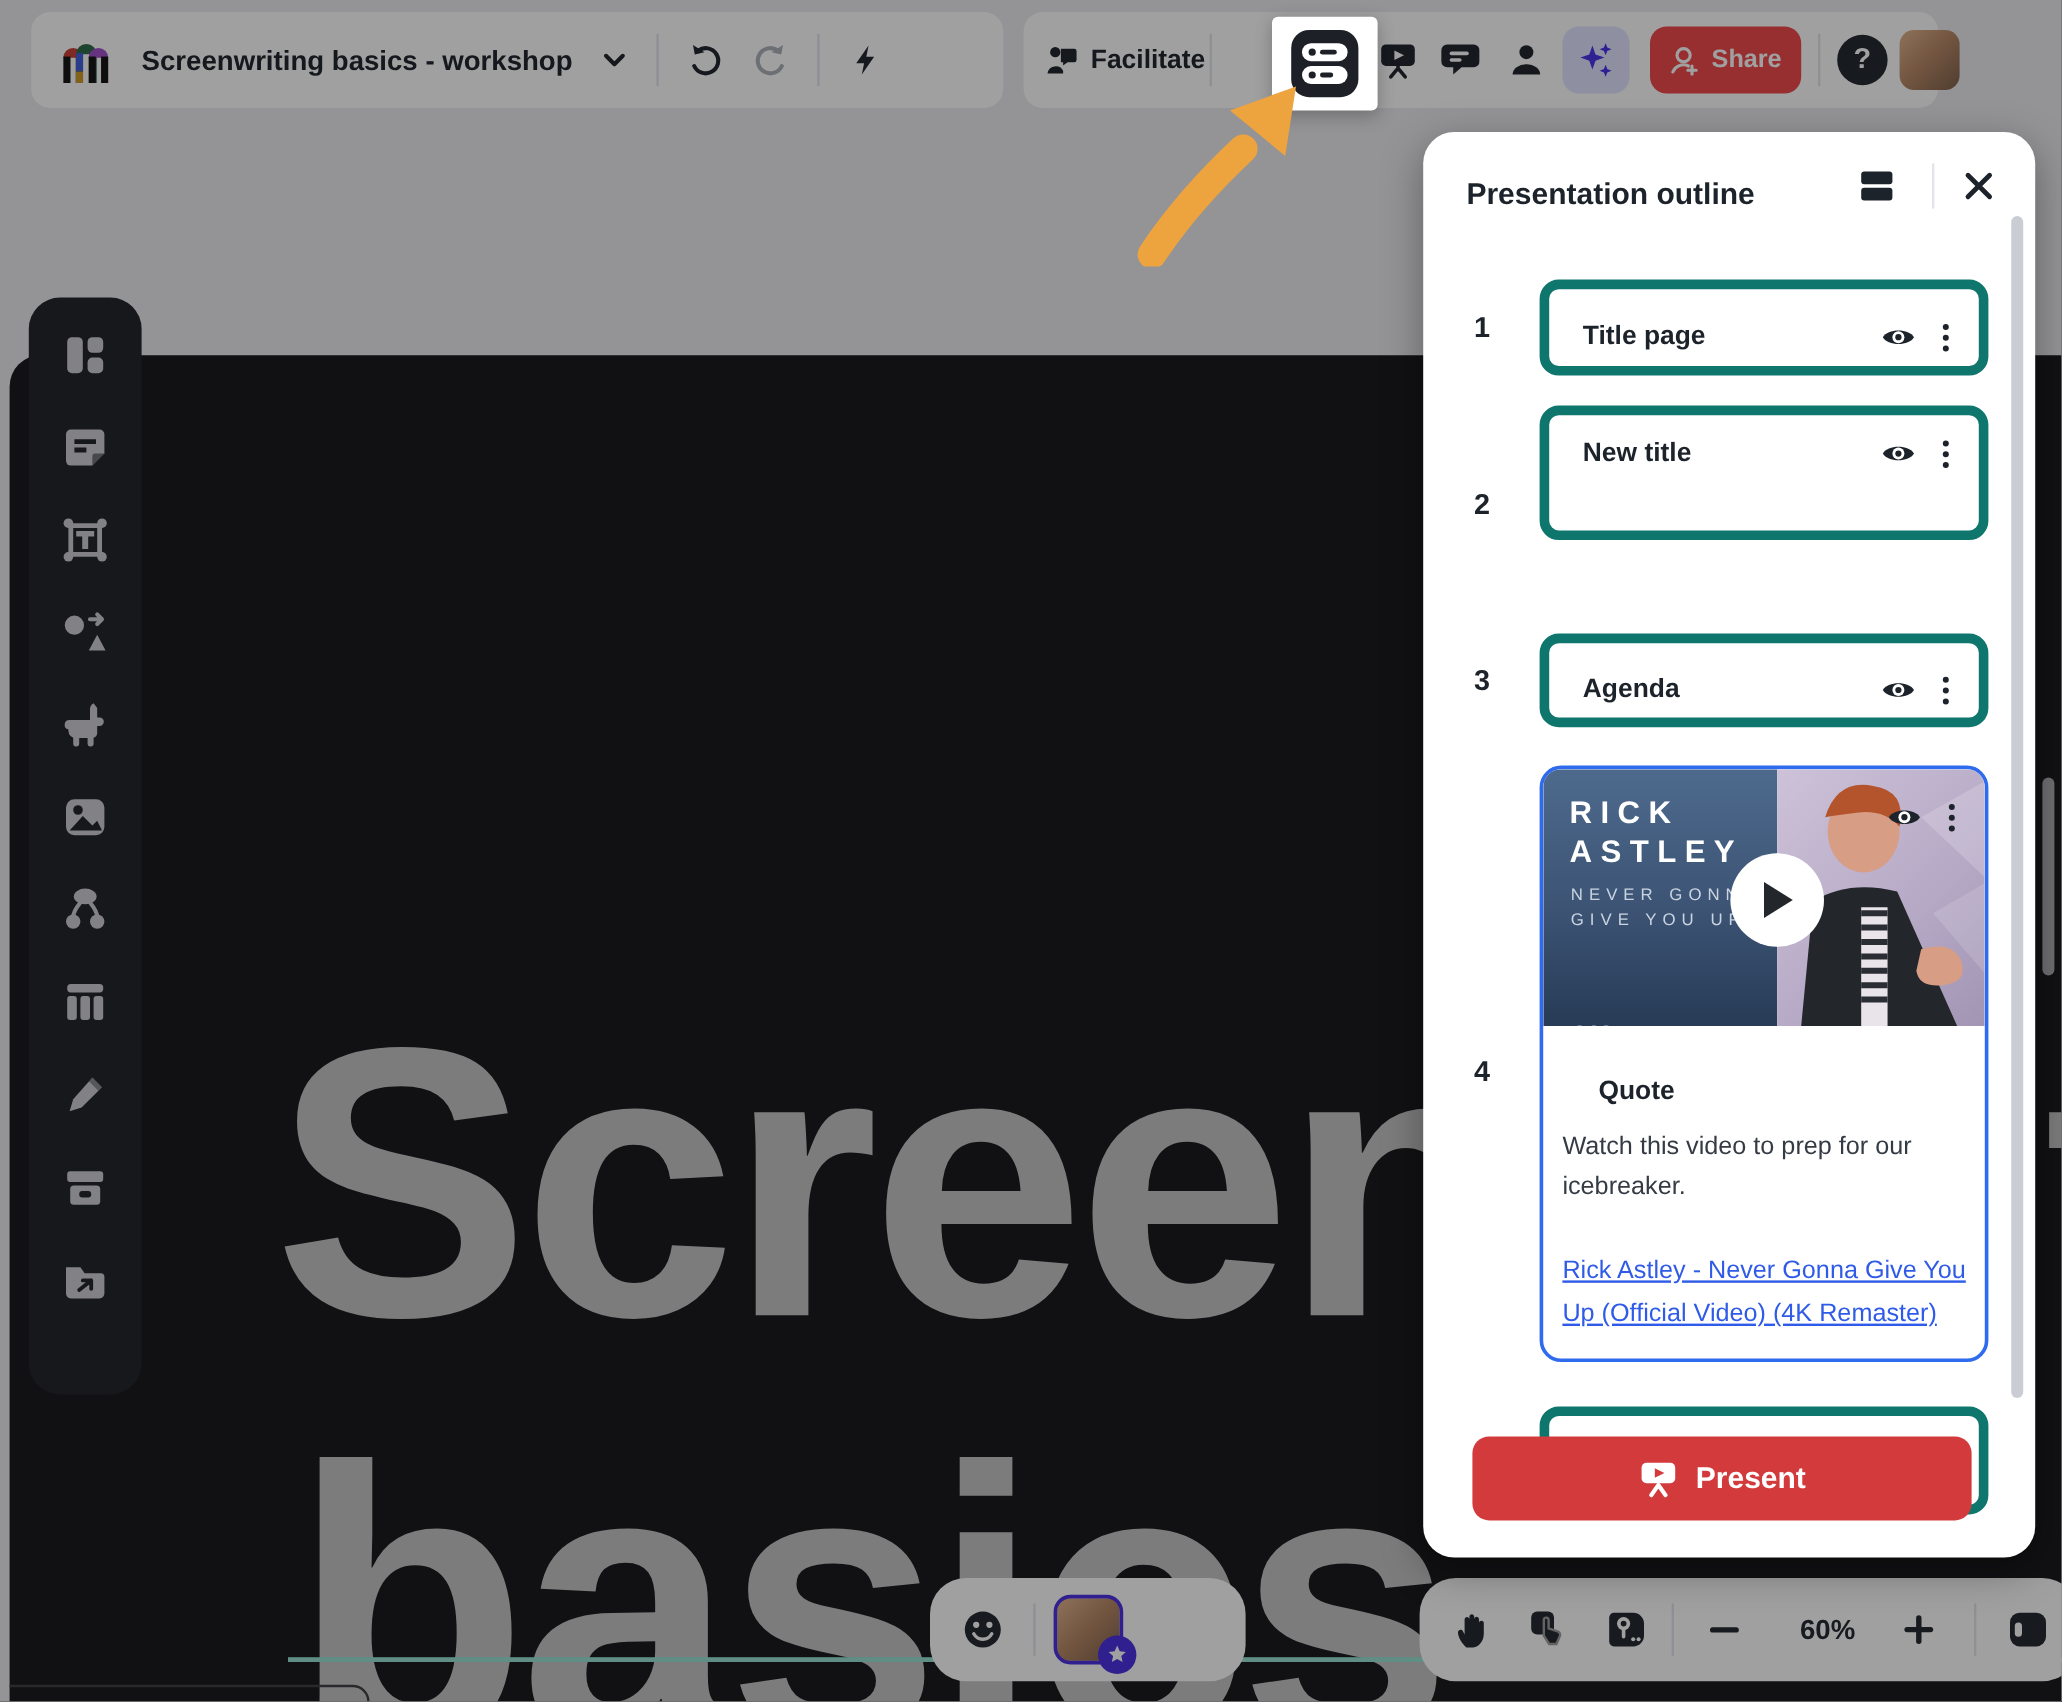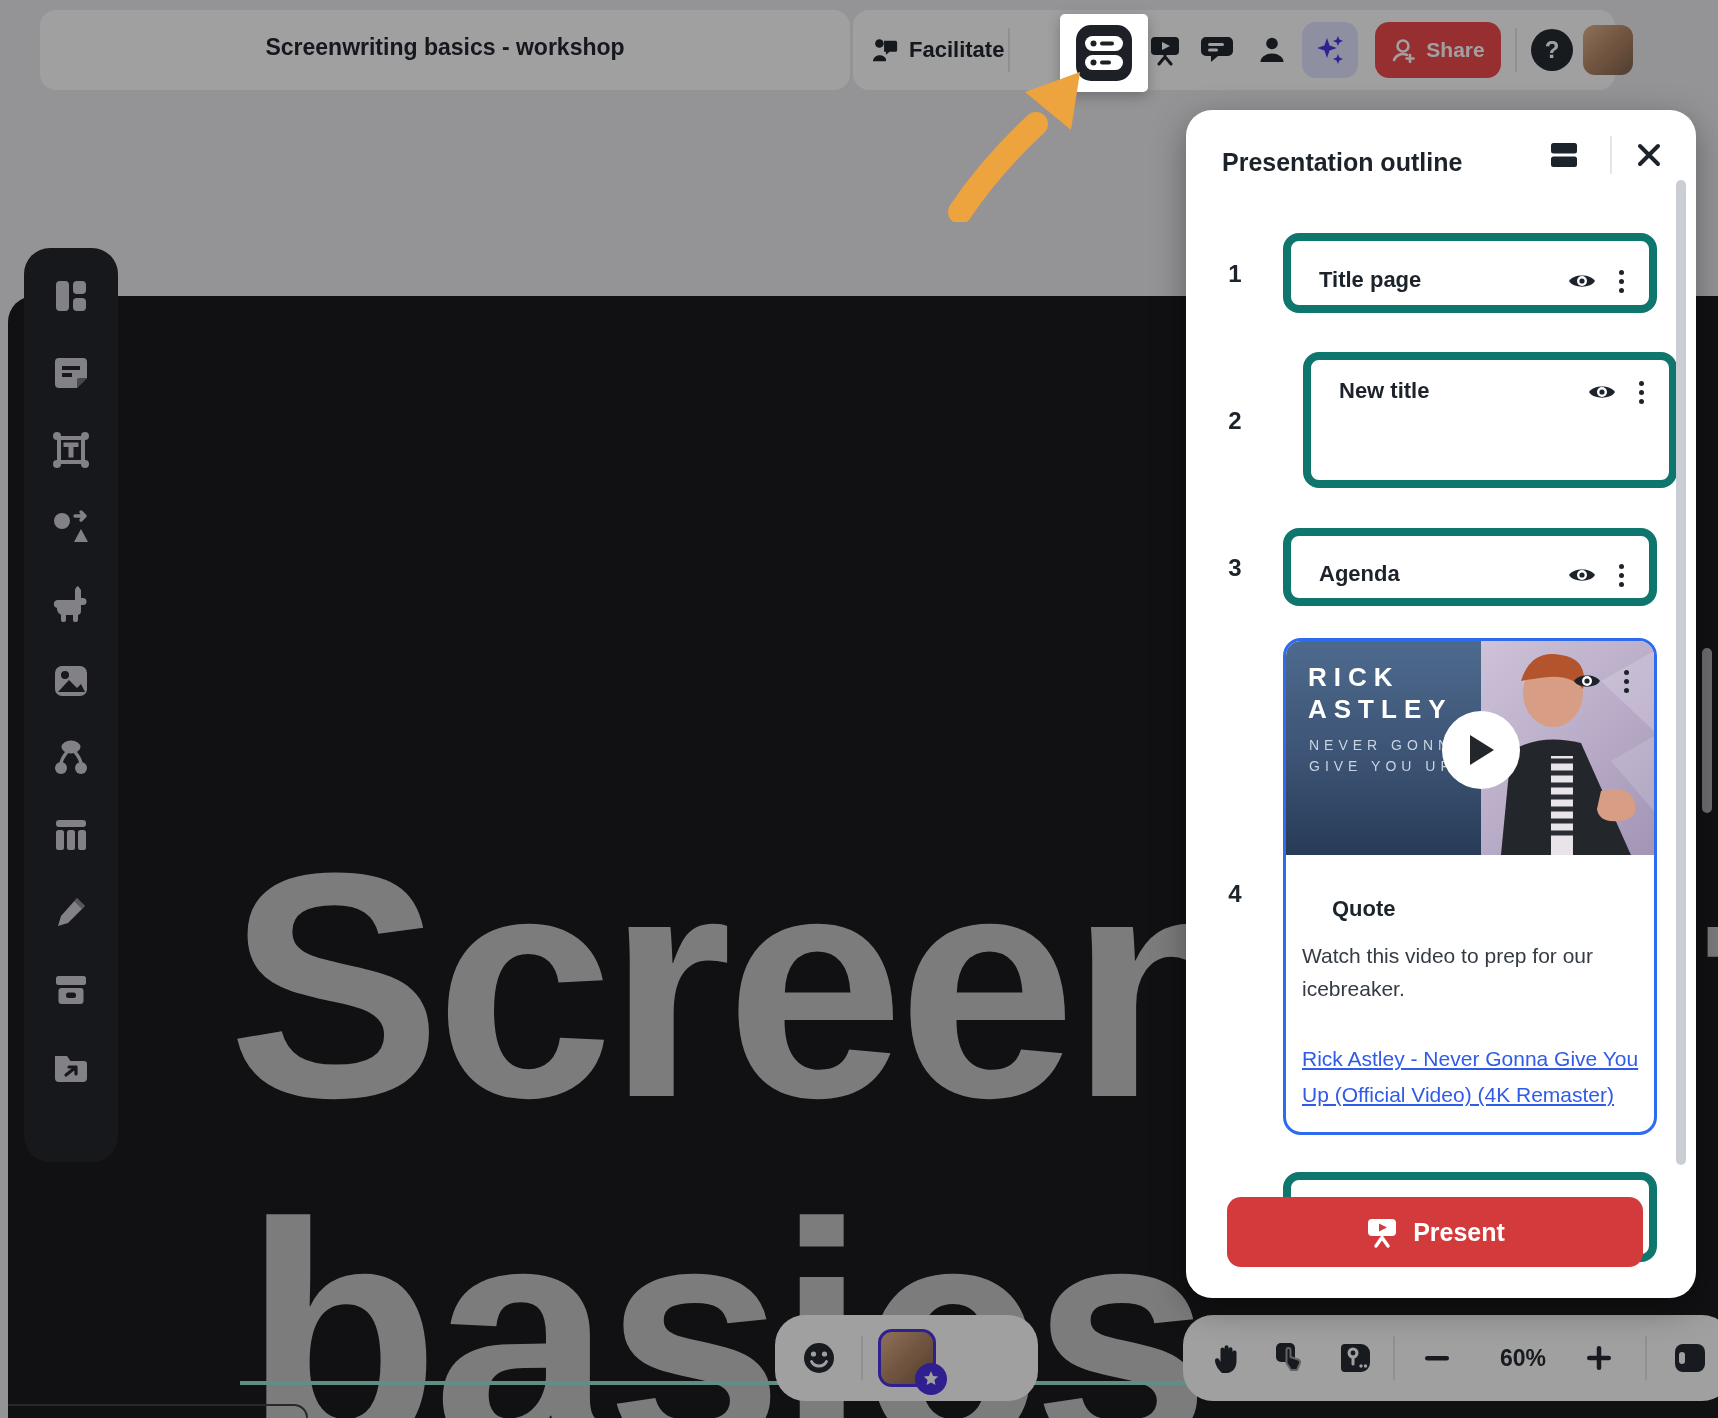--- a/index.html
+++ b/index.html
@@ -132,21 +132,21 @@
           <rect x="9.5" y="21" width="25" height="16" rx="3"></rect>
         </g>
         <rect x="17" y="25.5" width="10" height="5.5" rx="2.5" fill="#232428"></rect>
       </svg>
     <svg class="side-icon" viewBox="0 0 44 44">
         <path fill="#cfcfd4" d="M6 12h12l3.5 5H35a3 3 0 0 1 3 3v14a4 4 0 0 1-4 4H10a4 4 0 0 1-4-4z"></path>
         <path d="M17 31l10-8m0 0h-7m7 0v7" stroke="#232428" stroke-width="3.2" fill="none" stroke-linecap="round" stroke-linejoin="round"></path>
       </svg>
   </div>
 
-  <div class="pill flexr" style="left:40px;top:10px;width:810px;height:80px;padding:0 22px;box-sizing:border-box;gap:24px;flex-direction:column;">
+  <div class="pill flexr" style="left:26px;top:10px;width:810px;height:80px;padding:0 22px;box-sizing:border-box;gap:24px;">
     <svg width="46" height="46" viewBox="0 0 48 48">
       <path d="M5 22a8.5 8.5 0 0 1 17 0" fill="#c94036"></path>
       <rect x="5" y="21" width="6.2" height="23" fill="#141414"></rect>
         <rect x="15.8" y="21" width="6.2" height="23" fill="#141414"></rect>
       <path d="M16 19a9 9 0 0 1 18 0" fill="#2c6b46"></path>
       <rect x="16" y="18" width="6.2" height="16" fill="#3f5fd7"></rect>
         <rect x="16" y="34" width="6.2" height="10" fill="#cf9c27"></rect>
       <rect x="27.8" y="18" width="6.2" height="26" fill="#2c6b46"></rect>
       <path d="M27 22a8.5 8.5 0 0 1 17 0" fill="#a24fc8"></path>
       <rect x="27" y="21" width="6.2" height="23" fill="#141414"></rect>
@@ -306,21 +306,21 @@
           </svg>
         <div class="kebab">
             <span></span>
             <span></span>
             <span></span>
           </div>
       </div>
     </div>
 
     <div class="num" style="top:297px;">2</div>
-    <div class="card" style="top:242px;height:136px;margin-left:20px;">
+    <div class="card" style="top:228px;height:112px;">
       <div class="card-title abs" style="left:28px;top:18px;">New title</div>
       <div class="rowicons" style="right:24px;top:18px;">
         <svg width="30" height="28" viewBox="0 0 30 28">
             <path d="M2 14C6 6.5 24 6.5 28 14 24 21.5 6 21.5 2 14z" fill="#1d232b"></path>
             <circle cx="15" cy="14" r="5" fill="#fff"></circle>
             <circle cx="15" cy="14" r="2.6" fill="#1d232b"></circle>
           </svg>
         <div class="kebab">
             <span></span>
             <span></span>

